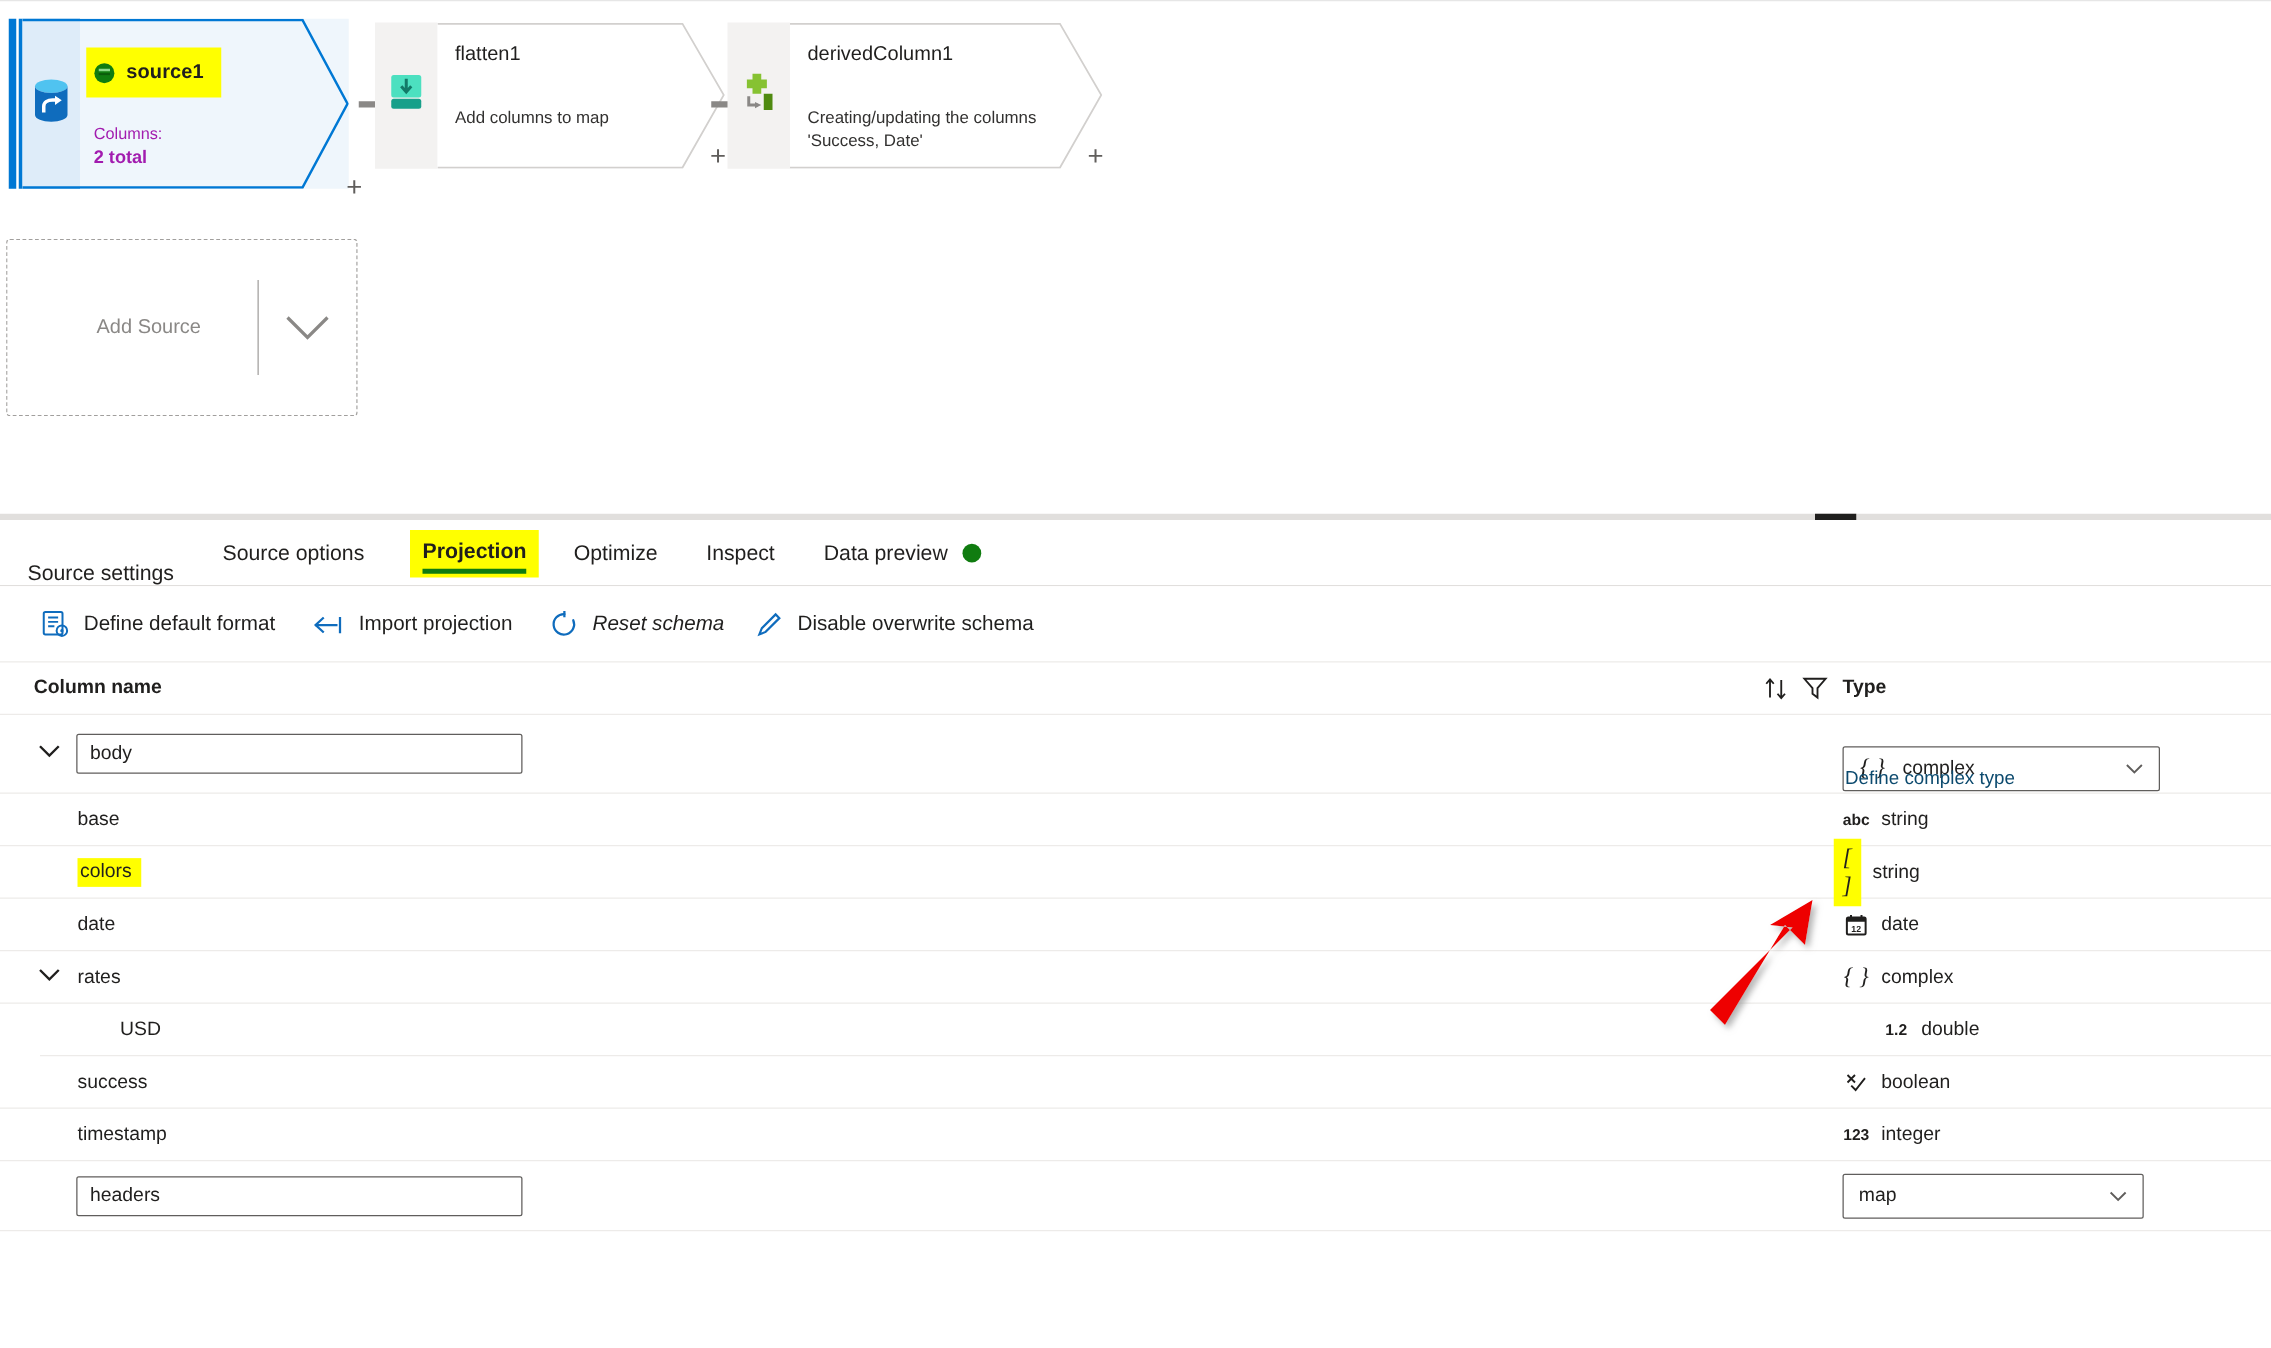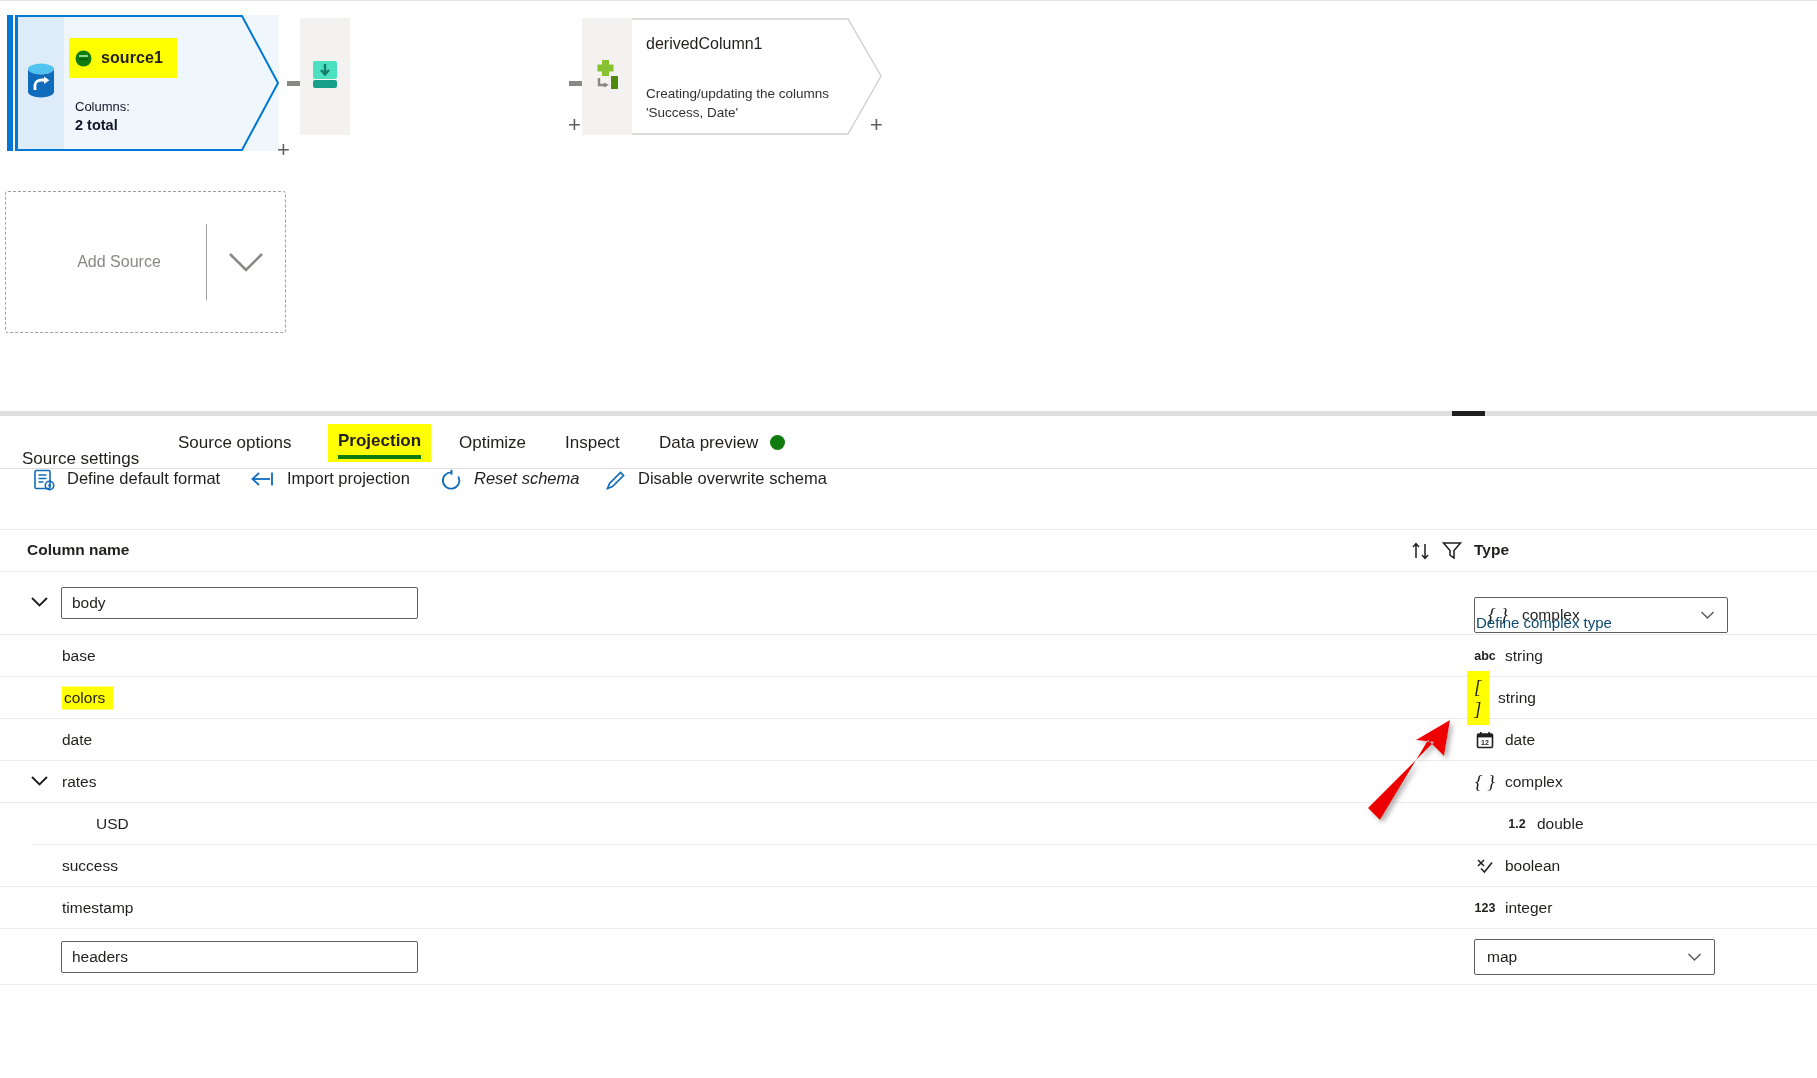--- a/index.html
+++ b/index.html
@@ -66,21 +66,21 @@
   .hl { background: #ffff00; }
   .src-title-wrap {
     position: absolute; left: 62px; top: 23px;
     height: 40px;
     display: flex; align-items: center;
     padding: 0 14px 0 6px;
   }
   .src-title-wrap .node-title { font-size: 16px; font-weight: 700; }
   .src-sub {
     position: absolute; left: 68px; top: 82px;
-    font-size: 13px; color: #0f172a; line-height: 19px;
+    font-size: 13px; color: #a21caf; line-height: 19px;
   }
   .src-sub b { font-weight: 700; font-size: 14.5px; }
 
   
   .tnode { position: absolute; top: 17px; height: 117px; }
   .tnode .ic-col {
     position: absolute; left: 0; top: 0;
     width: 50px; height: 117px;
     background: #f3f2f1;
     display: flex; align-items: center; justify-content: center;
@@ -155,21 +155,21 @@
 
   
   #cmdbar {
     position: absolute; left: 0; top: 469px;
     width: 1817px; height: 61px;
     border-bottom: 1px solid #edebe9;
     background: #fff;
   }
   .cmd {
     position: absolute; top: 0; height: 61px;
-    display: flex; align-items: flex-start; gap: 11px;
+    display: flex; align-items: center; gap: 11px;
     font-size: 16.5px; color: #201f1e;
     white-space: nowrap;
   }
   .cmd svg { display: block; }
 
   
   #tablehdr {
     position: absolute; left: 0; top: 530px;
     width: 1817px; height: 42px;
     border-bottom: 1px solid #edebe9;
@@ -298,20 +298,27 @@
   <div class="tnode" style="left:300px; width:280px;">
     <div class="ic-col">
       <span>
         <svg width="28" height="30" viewBox="0 0 28 30">
           <rect x="2" y="1" width="24" height="18" rx="2" fill="#4ce0c0"></rect>
           <path d="M14 4 L14 13 M10 10 L14 14.5 L18 10" stroke="#127a68" stroke-width="2.4" fill="none"></path>
           <rect x="2" y="20" width="24" height="8" rx="2" fill="#17a08a"></rect>
         </svg>
       </span>
     </div>
+    <div class="tbody" style="width:230px;">
+      <svg viewBox="0 0 230 117" style="width:230px;height:117px;">
+        <path d="M0 1 L196 1 L229 58 L196 116 L0 116" fill="#ffffff" stroke="#d2d0ce" stroke-width="1.4"></path>
+      </svg>
+      <div class="t-title">flatten1</div>
+      <div class="t-desc">Add columns to map</div>
+    </div>
     <span class="plus" style="left:268px; top:96px;">+</span>
   </div>
 
   <div class="conn" style="left:569px; top:80px; width:30px;"></div>
 
   <div class="tnode" style="left:582px; width:300px;">
     <div class="ic-col">
       <span>
         <svg width="32" height="34" viewBox="0 0 32 34">
           <path d="M11 2 h7 v4.5 h4.5 v7 h-4.5 v4.5 h-7 v-4.5 h-4.5 v-7 h4.5 z" fill="#86c232"></path>

